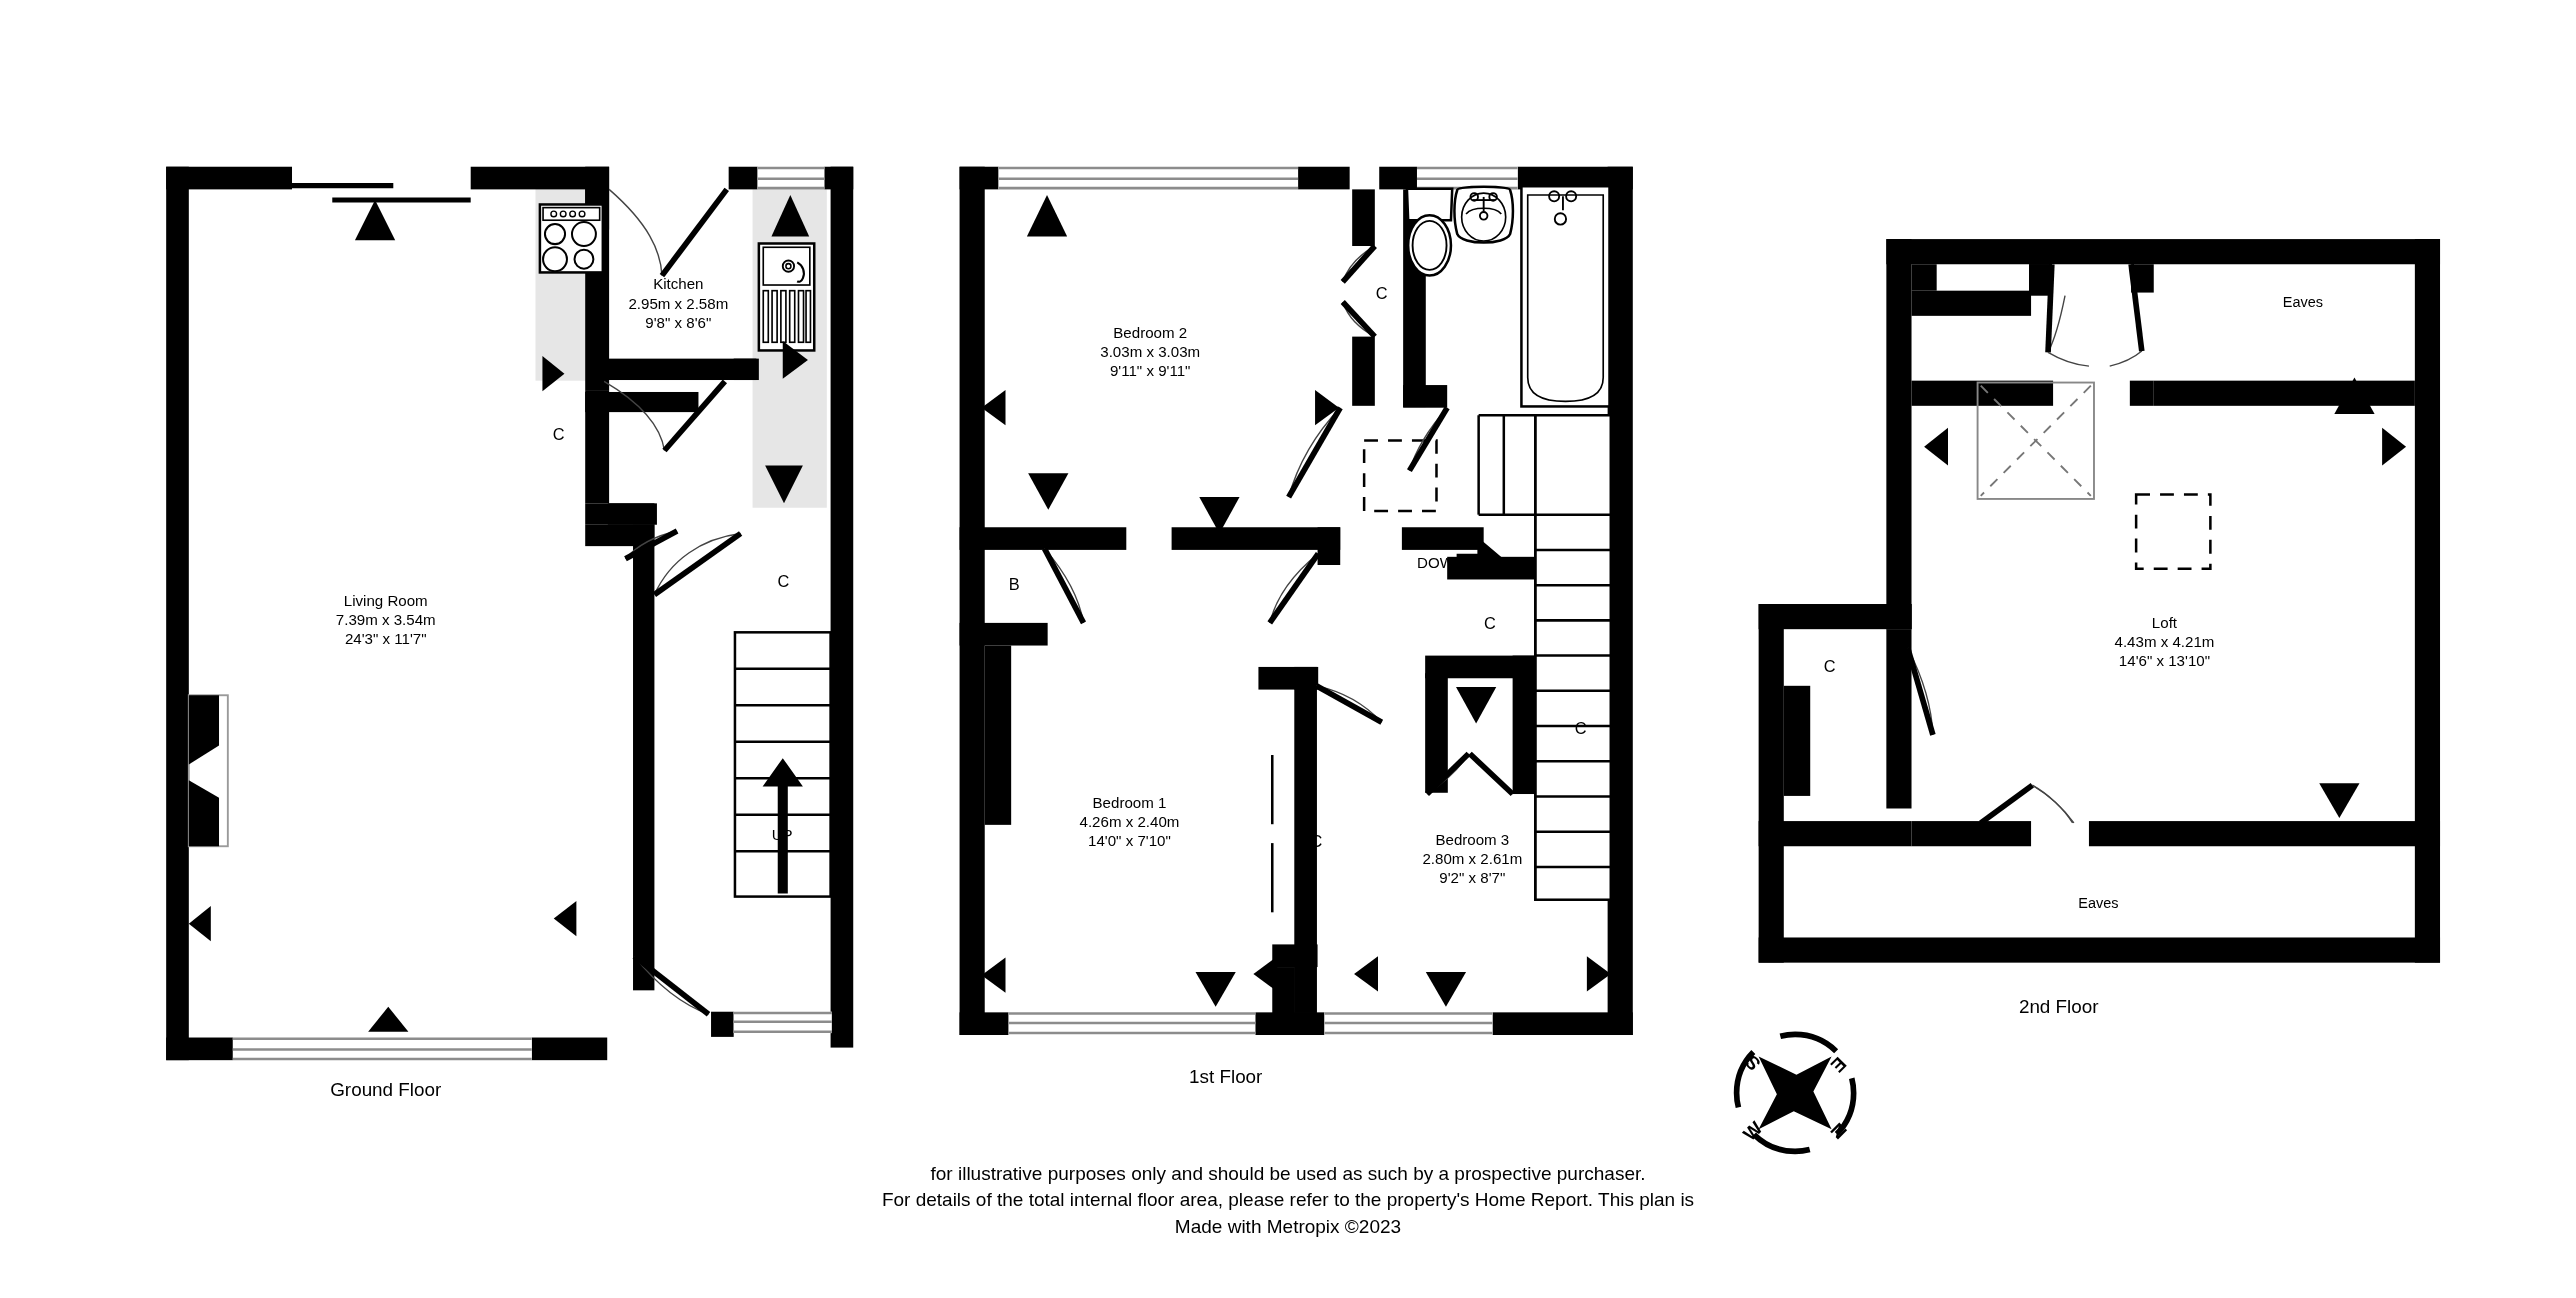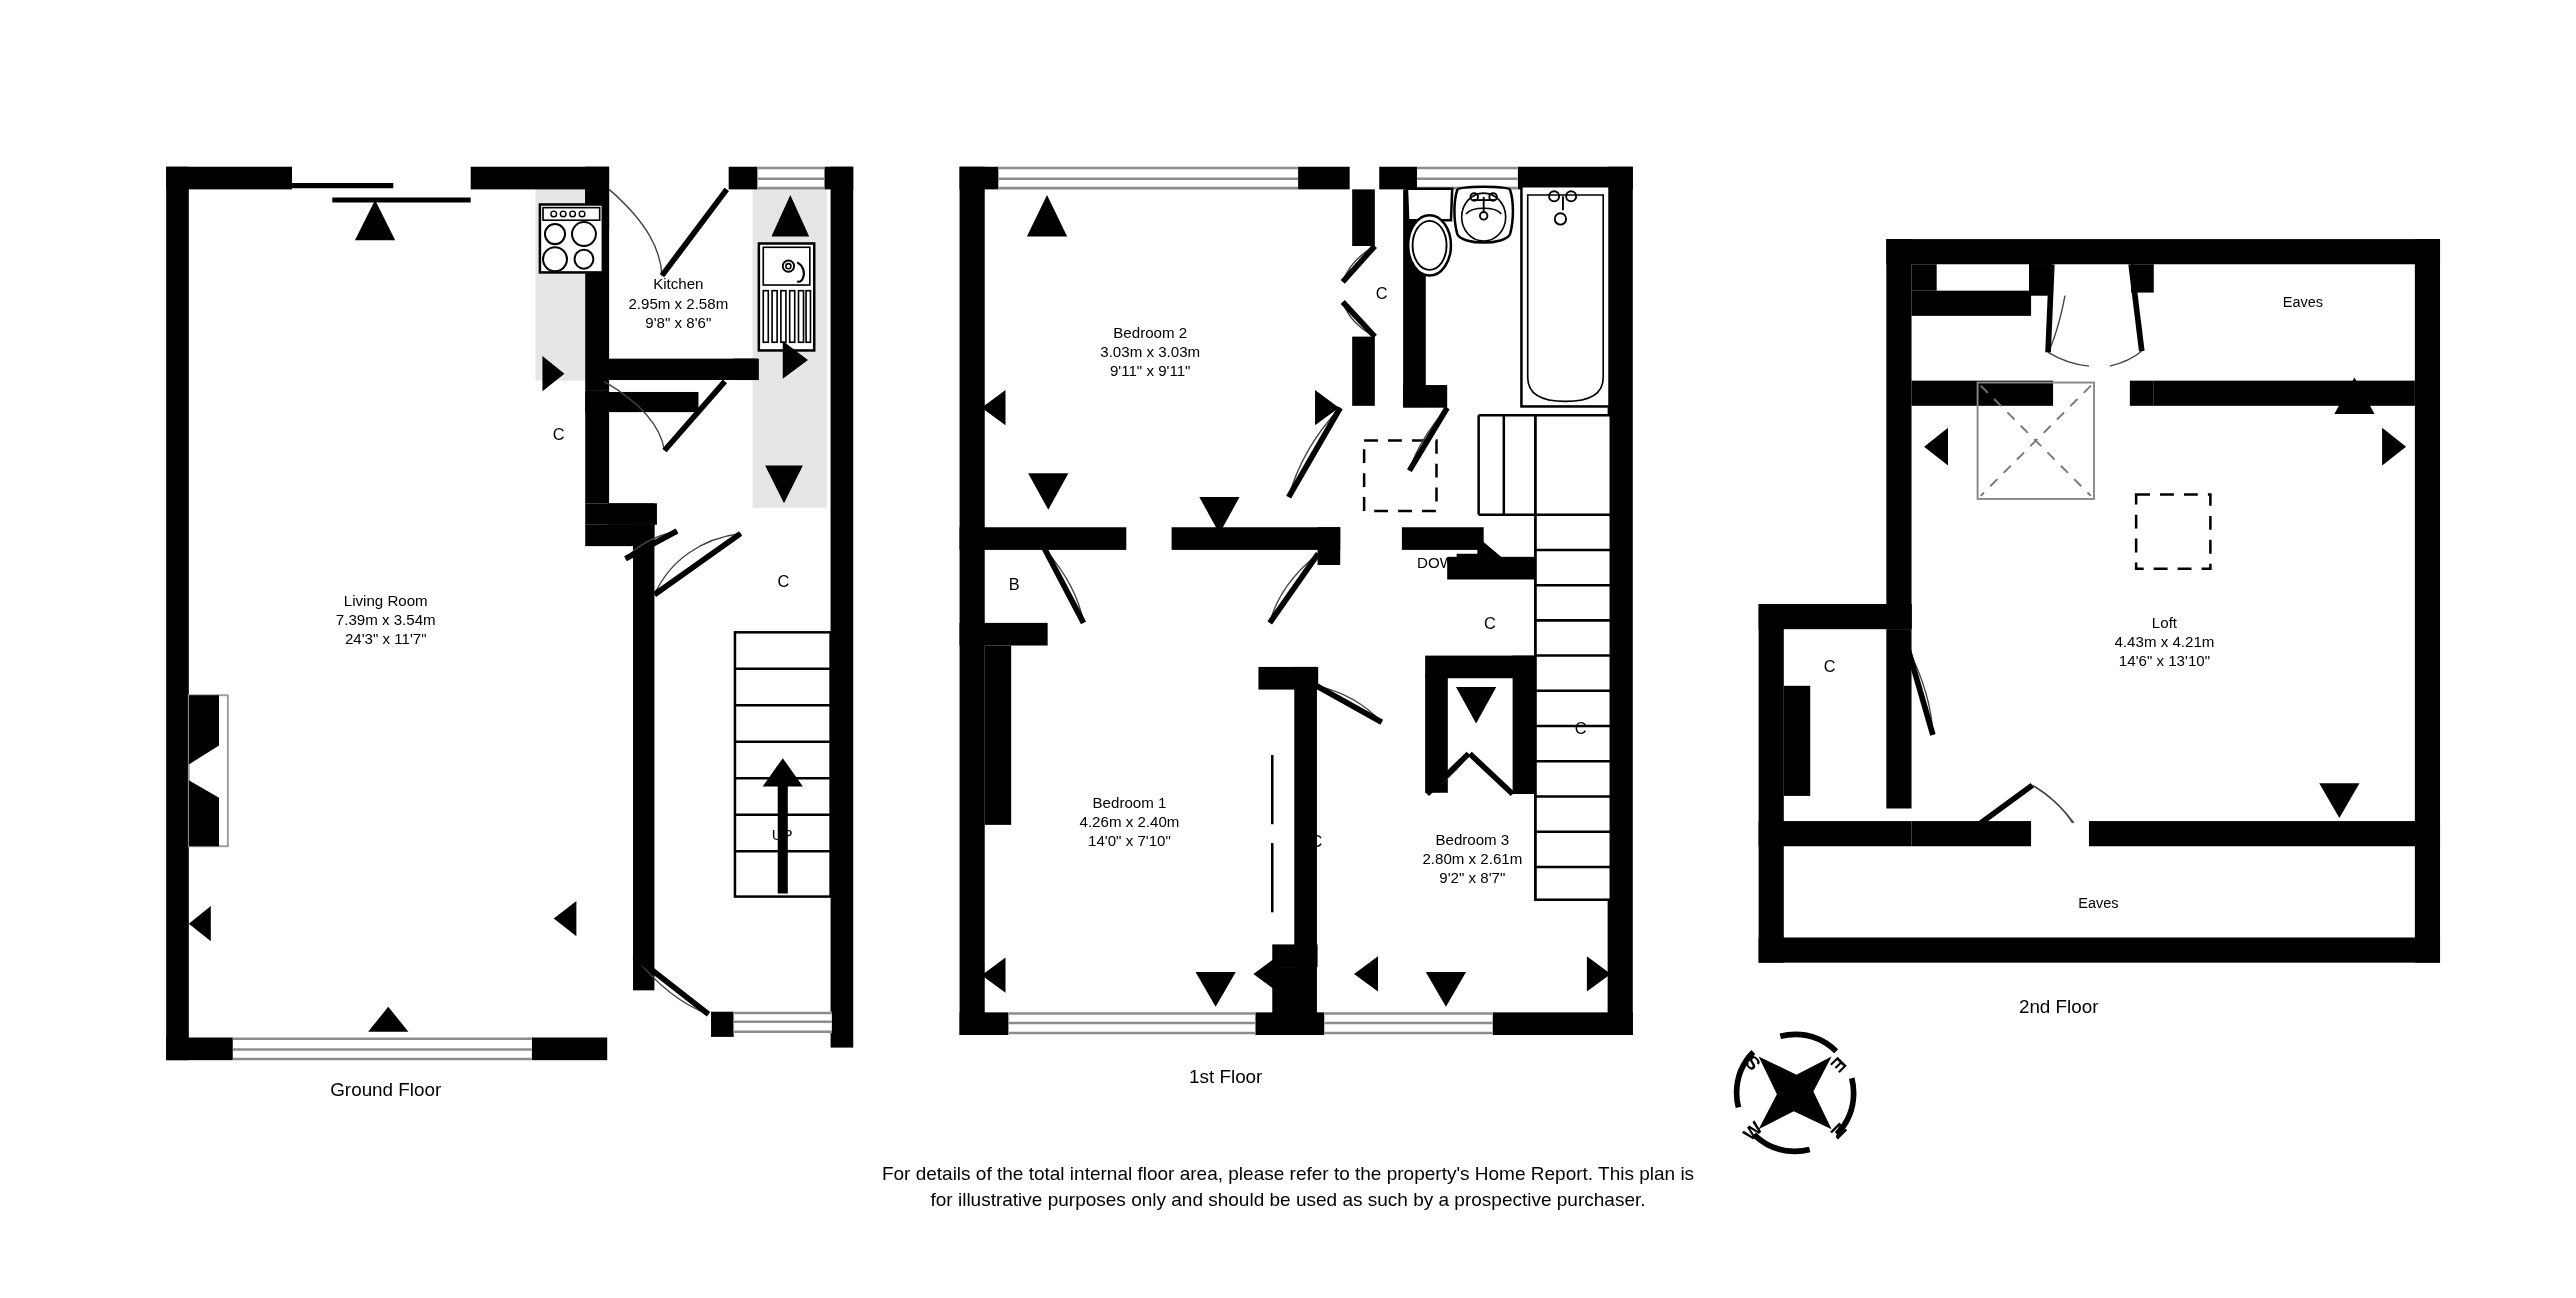--- a/index.html
+++ b/index.html
@@ -541,18 +541,19 @@
 
       <text class="compass-letter" x="-60" y="-55" transform="rotate(225 -60 -55)">S</text>
       <text class="compass-letter" x="62" y="-52" transform="rotate(135 62 -52)">E</text>
       <text class="compass-letter" x="62" y="68" transform="rotate(45 62 68)">N</text>
       <text class="compass-letter" x="-60" y="68" transform="rotate(-45 -60 68)">W</text>
     </g>
 
   </svg>
 
   <div class="footer-block">
+    <div>for illustrative purposes only and should be used as such by a prospective purchaser.</div>
     <div>For details of the total internal floor area, please refer to the property's Home Report. This plan is</div>
-    <div>for illustrative purposes only and should be used as such by a prospective purchaser.</div>
+    <div>Made with Metropix ©2023</div>
   </div>
 
 </div>
 
 
 </body></html>

